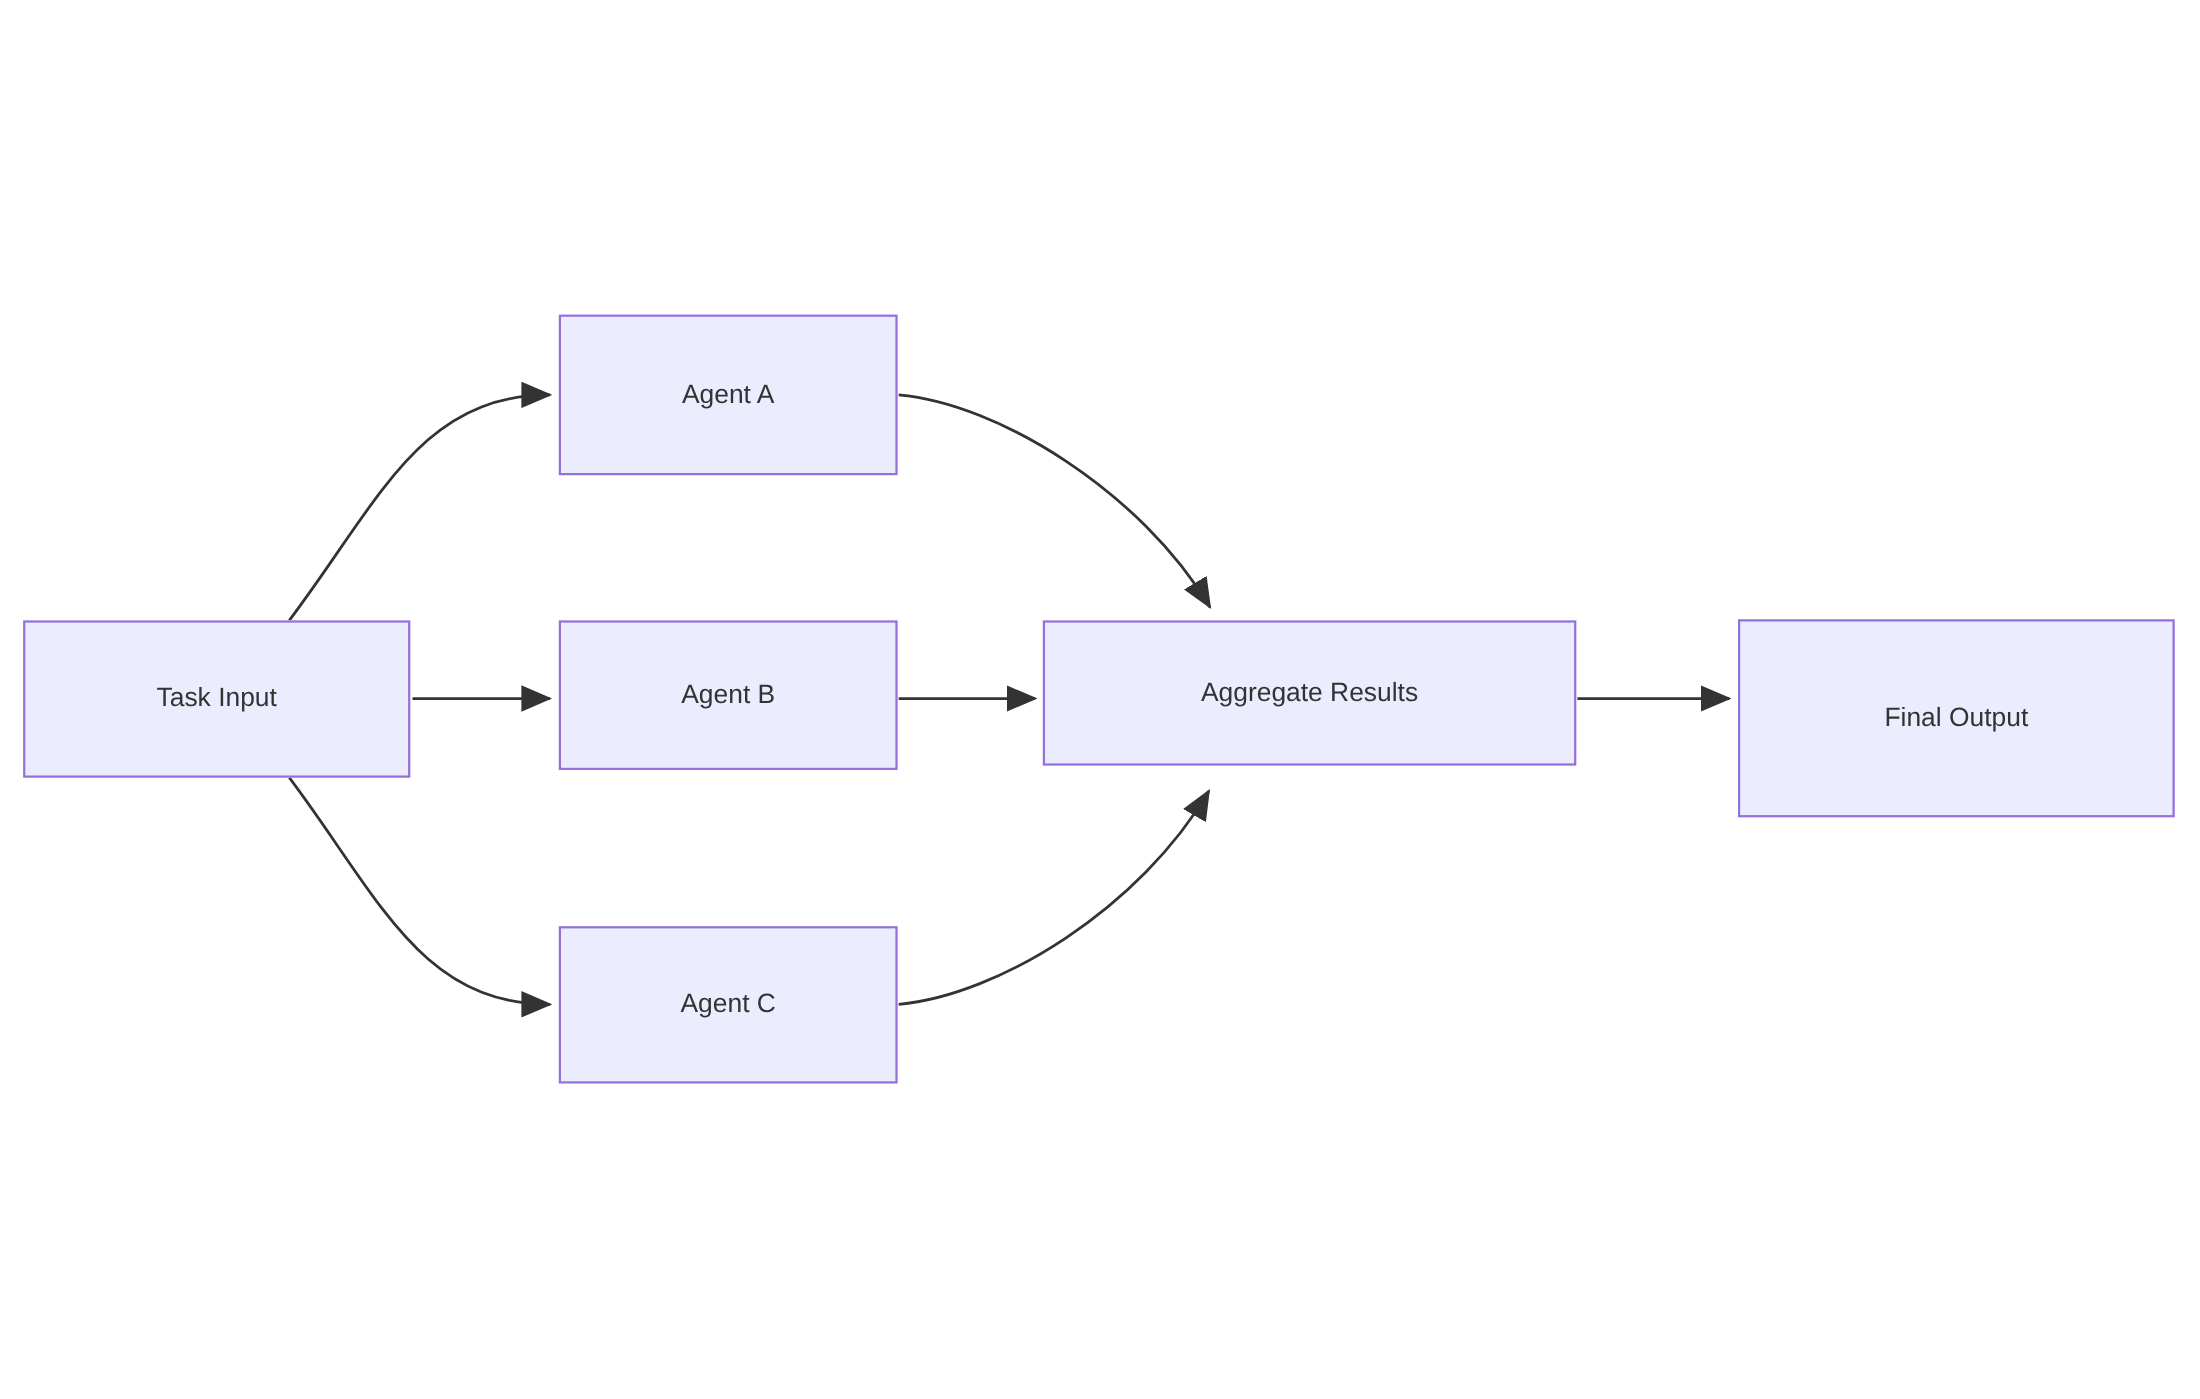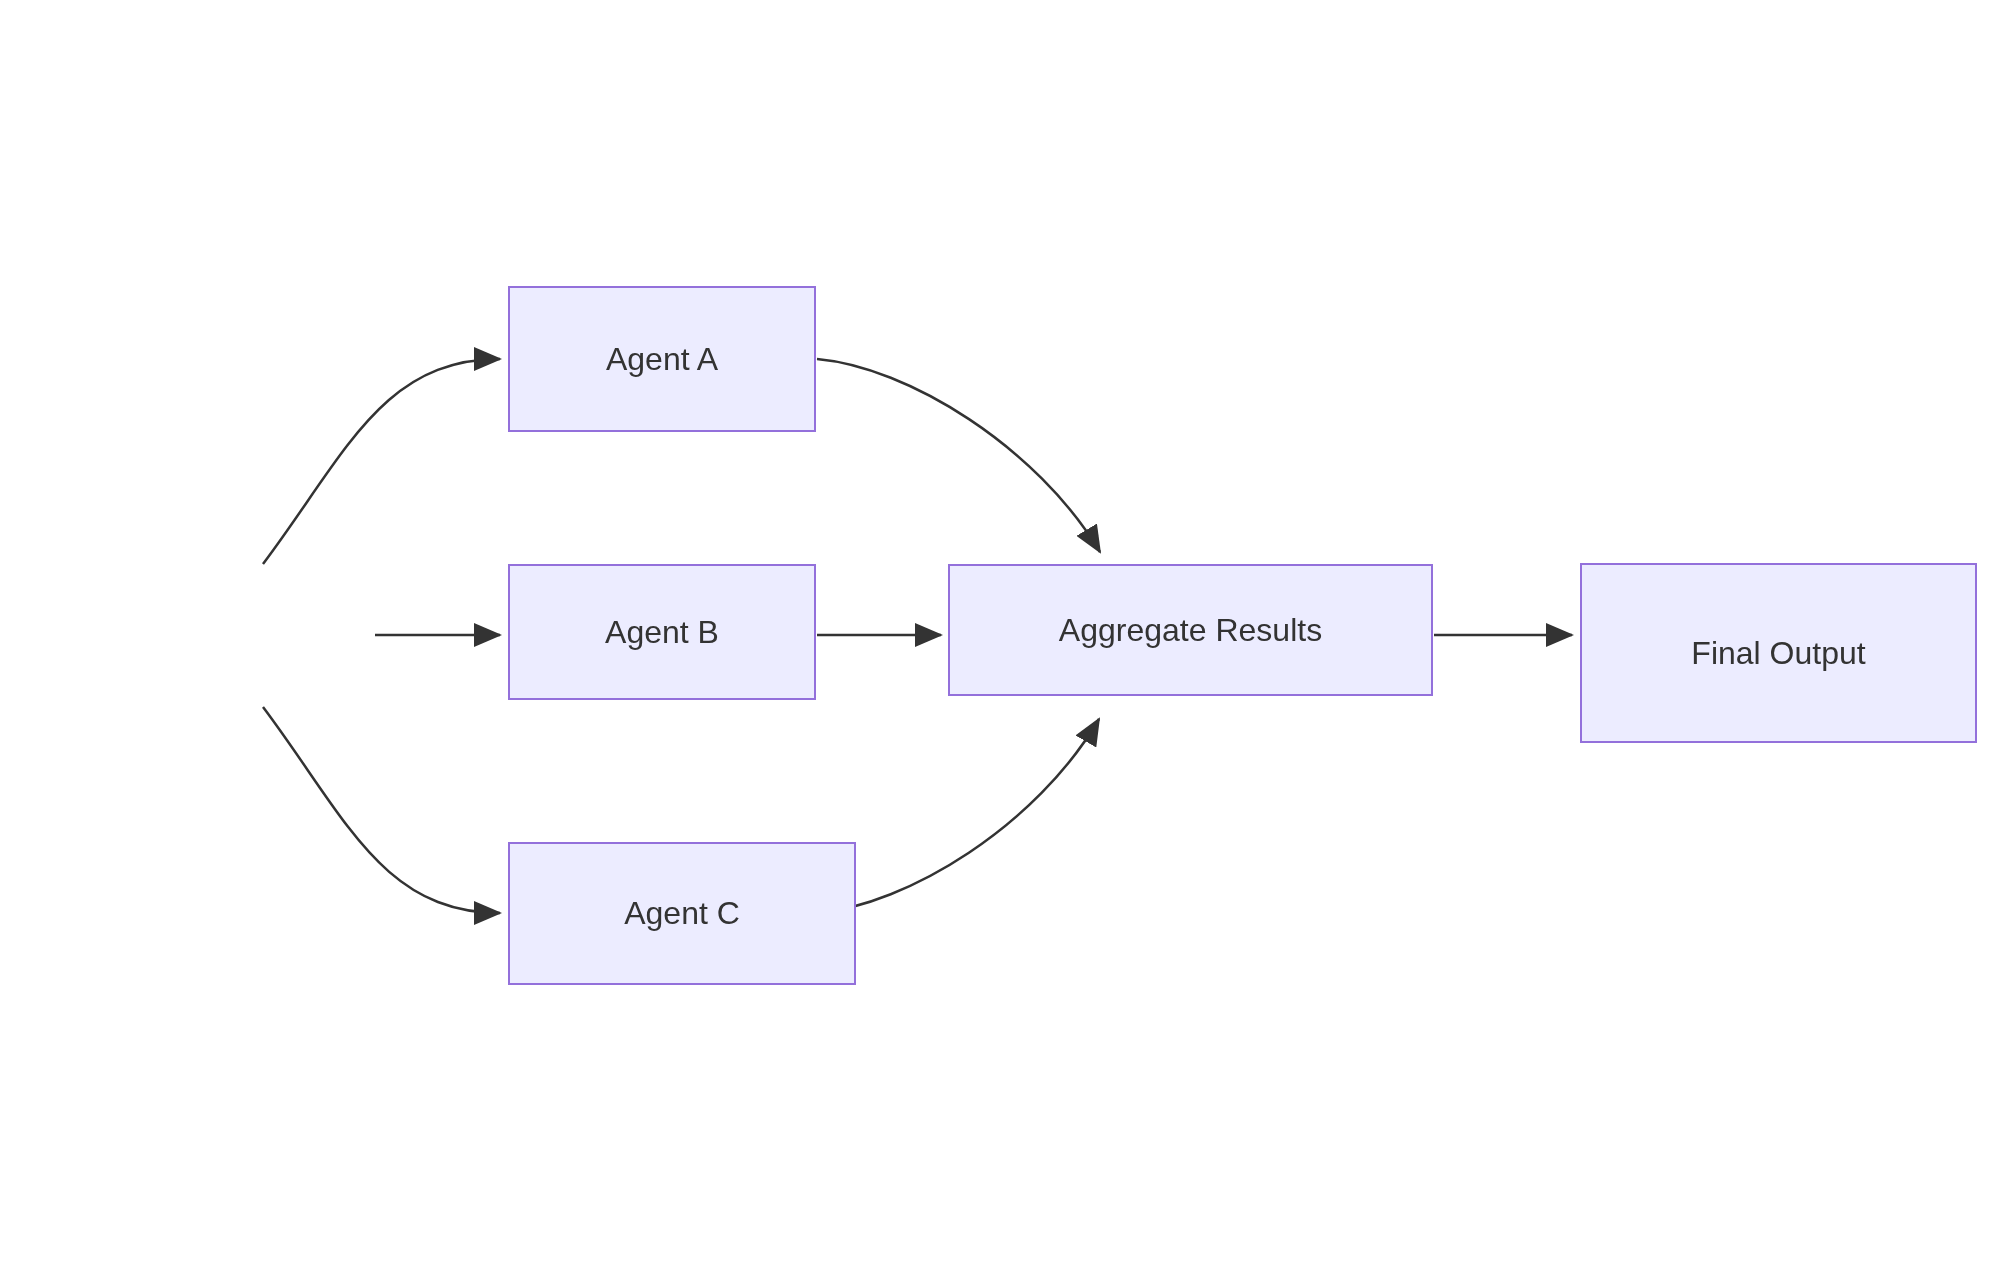--- a/index.html
+++ b/index.html
@@ -31,28 +31,28 @@
   .node {
     position: absolute;
     box-sizing: border-box;
     background: #ECECFF;
     border: 2px solid #9370DB;
     color: #333333;
     display: flex;
     align-items: center;
     justify-content: center;
     text-align: left;
-    font-size: 32px;
+    font-size: 24px;
     line-height: 1.2;
     white-space: nowrap;
   }
   #n-task-input        { left:  21px; top: 564px; width: 352px; height: 143px; }
   #n-agent-a           { left: 508px; top: 286px; width: 308px; height: 146px; }
   #n-agent-b           { left: 508px; top: 564px; width: 308px; height: 136px; }
-  #n-agent-c           { left: 508px; top: 842px; width: 348px; height: 143px; }
+  #n-agent-c           { left: 508px; top: 842px; width: 308px; height: 143px; }
   #n-aggregate-results { left: 948px; top: 564px; width: 485px; height: 132px; }
   #n-final-output      { left:1580px; top: 563px; width: 397px; height: 180px; }
 </style>
 </head>
 <body>
 
 <div class="canvas">
 
   <svg class="edge-layer" viewBox="0 0 2000 1272" xmlns="http://www.w3.org/2000/svg">
     <defs>
@@ -63,20 +63,23 @@
 
     <path class="edge" d="M 263,564 C 345,455 382,359 500,359" marker-end="url(#arrowhead)"></path>
     <path class="edge" d="M 375,635 L 500,635" marker-end="url(#arrowhead)"></path>
     <path class="edge" d="M 263,707 C 345,816 382,913 500,913" marker-end="url(#arrowhead)"></path>
     <path class="edge" d="M 817,359 C 908,367 1037,447 1100,552" marker-end="url(#arrowhead)"></path>
     <path class="edge" d="M 817,635 L 941,635" marker-end="url(#arrowhead)"></path>
     <path class="edge" d="M 817,913 C 908,905 1037,825 1099,719" marker-end="url(#arrowhead)"></path>
     <path class="edge" d="M 1434,635 L 1572,635" marker-end="url(#arrowhead)"></path>
   </svg>
 
+  <div class="node" id="n-task-input">
+    <span>Task Input</span>
+  </div>
 
   <div class="node" id="n-agent-a">
     <span>Agent A</span>
   </div>
 
   <div class="node" id="n-agent-b">
     <span>Agent B</span>
   </div>
 
   <div class="node" id="n-agent-c">

